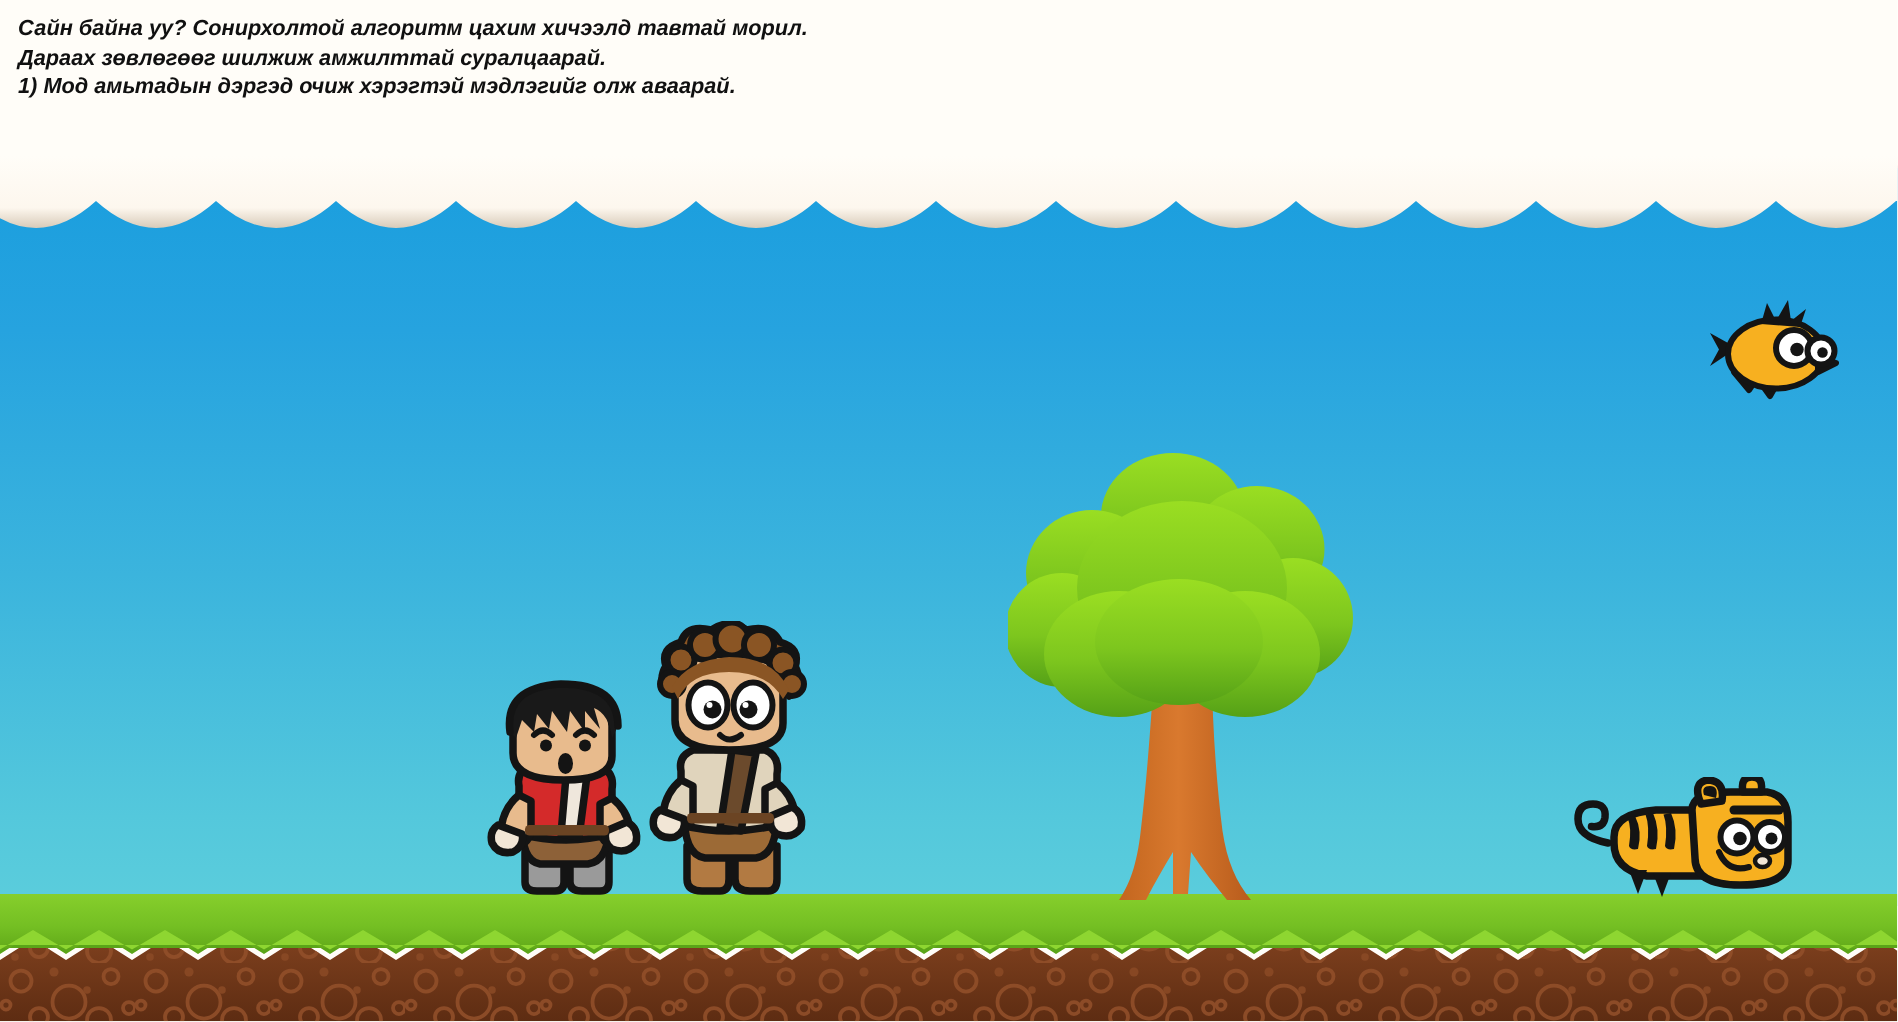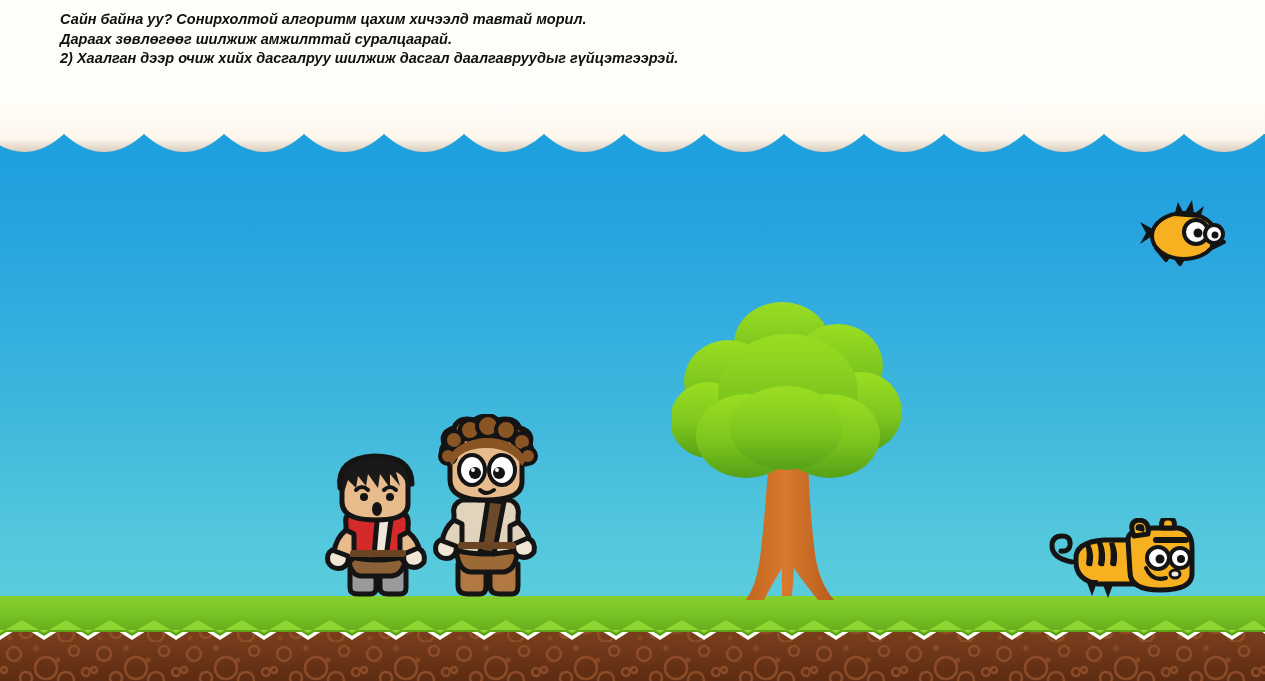--- a/index.html
+++ b/index.html
@@ -31,21 +31,20 @@
   }
   .line {
     font-family: "Liberation Sans", sans-serif;
     font-weight: bold;
     font-style: italic;
     font-size: 14.5px;
     line-height: 19.5px;
     color: #101010;
     white-space: pre;
     padding-left: 8px;
-    margin-left: 48px;
   }
   .line.indent { padding-left: 12px; }
 
   
   #sky {
     position: absolute;
     left: 0; top: 112px;
     width: 1265px;
     height: 492px;
     background: linear-gradient(to bottom, #1a9ede 0%, #26a3df 22%, #3bb4dd 55%, #54c8dc 88%, #5bcddc 100%);
@@ -435,16 +434,16 @@
         L726,24 L748,37 L770,24 L792,37 L814,24 L836,37 L858,24 L880,37
         L902,24 L924,37 L946,24 L968,37 L990,24 L1012,37 L1034,24 L1056,37
         L1078,24 L1100,37 L1122,24 L1144,37 L1166,24 L1188,37 L1210,24 L1232,37
         L1254,24 L1265,32 L1265,34 Z"></path>
     </svg>
   </div>
 
   <div id="banner">
     <div class="line"> Сайн байна уу? Сонирхолтой алгоритм цахим хичээлд тавтай морил.</div>
     <div class="line indent">Дараах зөвлөгөөг шилжиж амжилттай суралцаарай.</div>
-    <div class="line indent">2) Хаалган дээр очиж хийх дасгалруу шилжиж дасгал даалгавруудыг гүйцэтгээрэй.</div>
+    <div class="line indent">1) Мод амьтадын дэргэд очиж хэрэгтэй мэдлэгийг олж аваарай.</div>
   </div>
 
 </div>
 
 </body></html>

